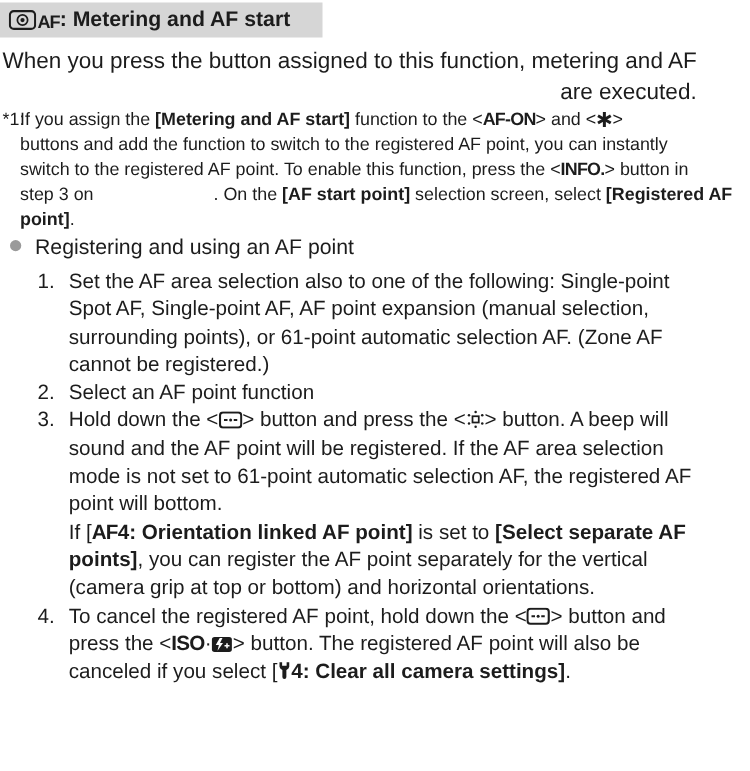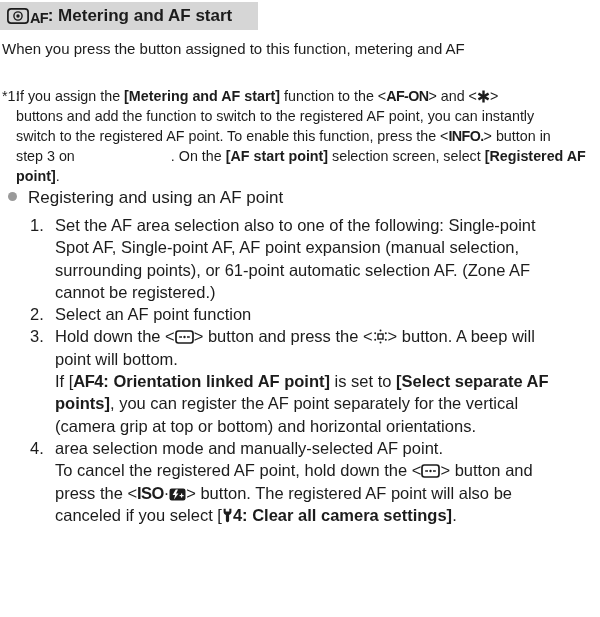--- a/index.html
+++ b/index.html
@@ -7,21 +7,21 @@
         font-family:"Liberation Sans",sans-serif;color:#1c1c1c;overflow:hidden;}
 
   
   .hbar{position:absolute;left:0;top:2px;width:258px;height:28px;background:#d6d6d6;
         display:flex;align-items:center;padding-left:7px;box-sizing:border-box;
         font-weight:bold;font-size:17px;white-space:nowrap;}
   .hbar .micon{display:inline-flex;margin-right:1px;}
   .hbar .haf{font-size:14.5px;letter-spacing:-0.8px;font-weight:bold;position:relative;top:2px;}
 
   
-  .intro{position:absolute;left:2px;top:36px;font-size:15px;line-height:25px;white-space:nowrap;text-align:right;}
+  .intro{position:absolute;left:2px;top:36px;font-size:18px;line-height:25px;white-space:nowrap;text-align:right;}
 
   
   .fn{position:absolute;left:0;top:86px;font-size:14.3px;line-height:20px;white-space:nowrap;}
   .fn .marker{position:absolute;left:2px;top:0;}
   .fn .fnline{margin-left:16px;}
 
   
   .heading{position:absolute;left:8px;top:188px;font-size:17px;font-weight:normal;white-space:nowrap;}
   .heading .bullet{display:inline-block;width:9px;height:9px;border-radius:50%;
                    background:#9a9a9a;margin-right:11px;vertical-align:2px;}
@@ -49,20 +49,21 @@
           <circle cx="11" cy="8" r="4.1" fill="none" stroke="#1c1c1c" stroke-width="1.4"></circle>
           <circle cx="11" cy="8" r="1.7" fill="#1c1c1c"></circle>
         </svg>
     </span>
     <span class="haf">AF</span>
     <span>: Metering and AF start</span>
   </div>
 
   <div class="intro">
     <div>When you press the button assigned to this function, metering and AF</div>
+    <div>are executed.</div>
   </div>
 
   <div class="fn">
     <span class="marker">*1:</span>
     <div class="fnline"><span>If you assign the </span><span class="b">[Metering and AF start]</span><span> function to the &lt;</span><span class="cam">AF-ON</span><span>&gt; and &lt;</span><span class="icon"><svg width="13" height="13" viewBox="0 0 13 13">
             <g stroke="#1c1c1c" stroke-width="2.4" stroke-linecap="butt">
               <line x1="6.5" y1="0.5" x2="6.5" y2="12.5"></line>
               <line x1="1.4" y1="3.6" x2="11.6" y2="9.4"></line>
               <line x1="1.4" y1="9.4" x2="11.6" y2="3.6"></line>
             </g>
@@ -103,29 +104,30 @@
               <rect x="5" y="5" width="5" height="5" fill="none" stroke="#1c1c1c" stroke-width="1.4"></rect>
               <g fill="#1c1c1c">
                 <circle cx="7.5" cy="1.6" r="1"></circle>
                 <circle cx="2.2" cy="4.2" r="1"></circle>
                 <circle cx="12.8" cy="4.2" r="1"></circle>
                 <circle cx="2.2" cy="10.8" r="1"></circle>
                 <circle cx="12.8" cy="10.8" r="1"></circle>
                 <circle cx="7.5" cy="13.4" r="1"></circle>
               </g>
             </svg></span><span>&gt; button. A beep will</span></div>
+      <div><span>sound and the AF point will be registered. If the AF area selection</span></div>
+      <div><span>mode is not set to 61-point automatic selection AF, the registered AF</span></div>
       <div><span>point will bottom.</span></div>
       <div><span>If [</span><span class="b cam">AF</span><span class="b">4: Orientation linked AF point]</span><span> is set to </span><span class="b">[Select separate AF</span></div>
       <div><span class="b">points]</span><span>, you can register the AF point separately for the vertical</span></div>
       <div><span>(camera grip at top or bottom) and horizontal orientations.</span></div>
     </div>
 
     <div class="step">
       <span class="num">4.</span>
-      <div><span>area selection mode and manually-selected AF point.</span></div>
       <div><span>To cancel the registered AF point, hold down the &lt;</span><span class="icon"><svg width="19" height="14" viewBox="0 0 19 14">
               <rect x="1" y="1" width="17" height="12" rx="2.4" fill="none" stroke="#1c1c1c" stroke-width="1.7"></rect>
               <line x1="4.2" y1="7" x2="7" y2="7" stroke="#1c1c1c" stroke-width="1.5"></line>
               <circle cx="9.5" cy="7" r="1.2" fill="#1c1c1c"></circle>
               <line x1="12" y1="7" x2="14.8" y2="7" stroke="#1c1c1c" stroke-width="1.5"></line>
             </svg></span><span>&gt; button and</span></div>
       <div><span>press the &lt;</span><span class="cam">ISO</span><span>·</span><span class="icon"><svg width="17" height="13" viewBox="0 0 17 13">
               <rect x="0.5" y="0.5" width="16" height="12" rx="2.2" fill="#1c1c1c"></rect>
               <path d="M6.8 1.4 L3.6 7 L6.1 7 L5 11.6 L9.4 5.4 L7 5.4 L9 1.4 Z" fill="#fff"></path>
               <g stroke="#fff" stroke-width="1.2">

